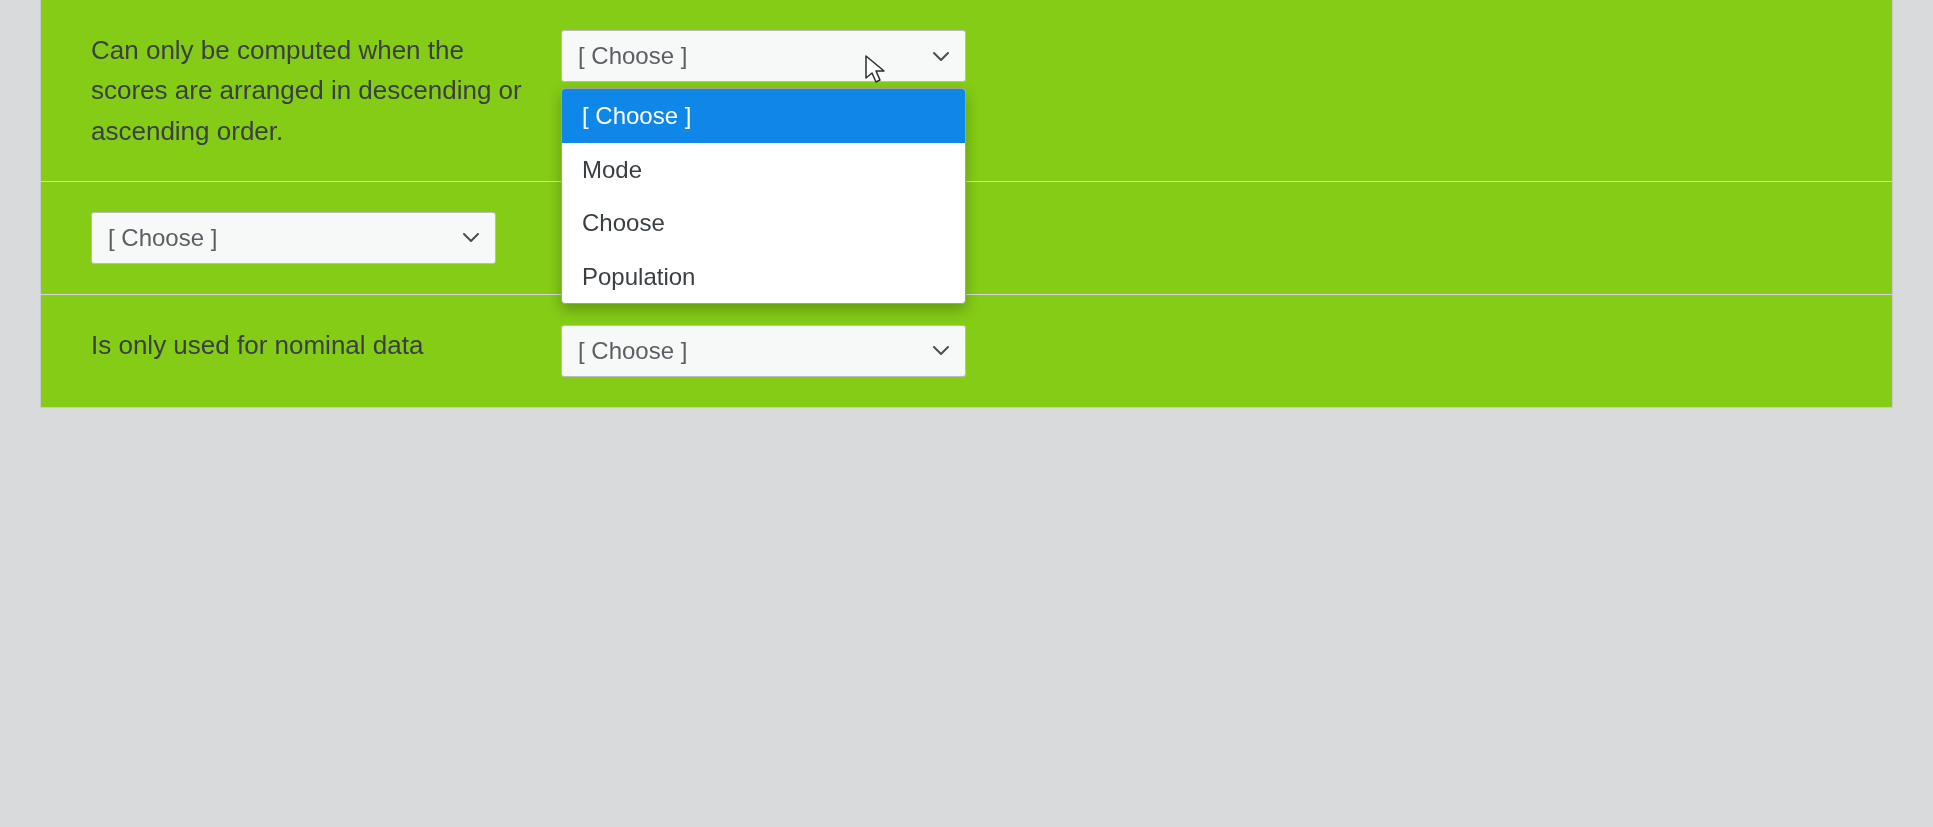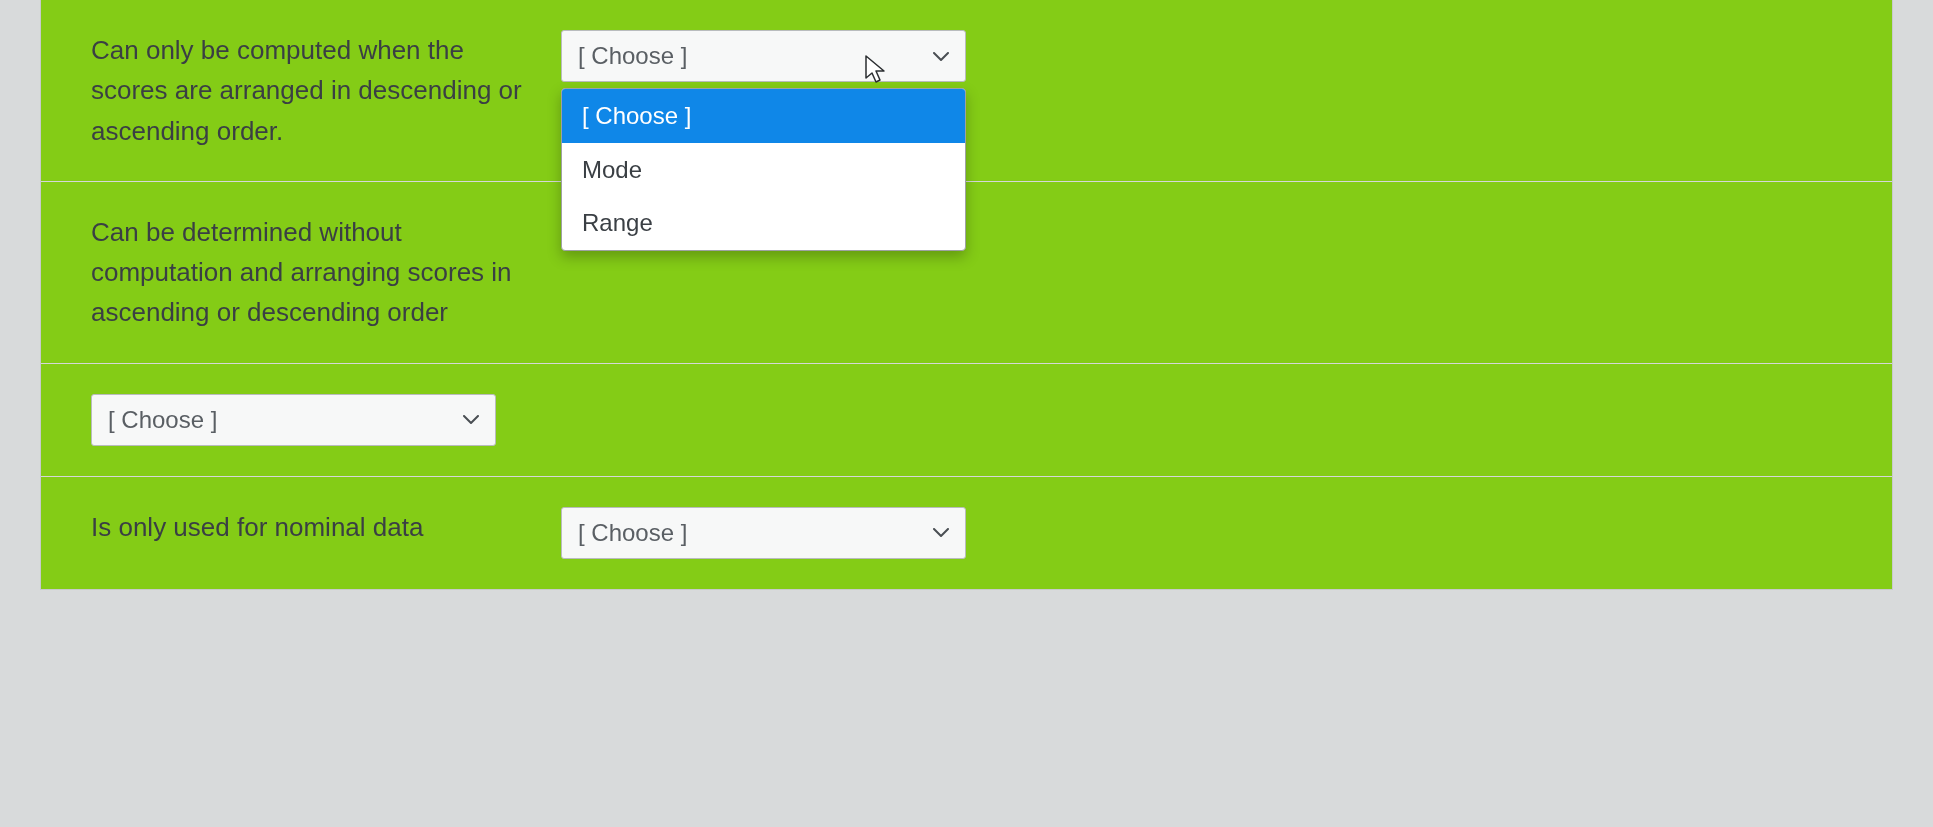--- a/index.html
+++ b/index.html
@@ -104,31 +104,26 @@
         <span>[ Choose ]</span>
         <span class="chev">
           <svg width="16" height="10" viewBox="0 0 16 10">
               <path d="M1 1 L8 8 L15 1" stroke="#4a4f54" stroke-width="2" fill="none" stroke-linecap="round" stroke-linejoin="round"></path>
             </svg>
         </span>
       </div>
       <div class="dropdown">
         <div class="dropdown-option highlighted">[ Choose ]</div>
         <div class="dropdown-option">Mode</div>
-        <div class="dropdown-option">Range</div>
+        <div class="dropdown-option">Choose</div>
+        <div class="dropdown-option">Population</div>
       </div>
     </div>
   </div>
 
-  <div class="question-row">
-    <div class="prompt">Can be determined without computation and arranging scores in ascending or descending order</div>
-    <div class="answer">
-      
-    </div>
-  </div>
 
   <div class="question-row">
     <div class="answer">
       <div class="select-box">
         <span>[ Choose ]</span>
         <span class="chev">
           <svg width="16" height="10" viewBox="0 0 16 10">
               <path d="M1 1 L8 8 L15 1" stroke="#4a4f54" stroke-width="2" fill="none" stroke-linecap="round" stroke-linejoin="round"></path>
             </svg>
         </span>

